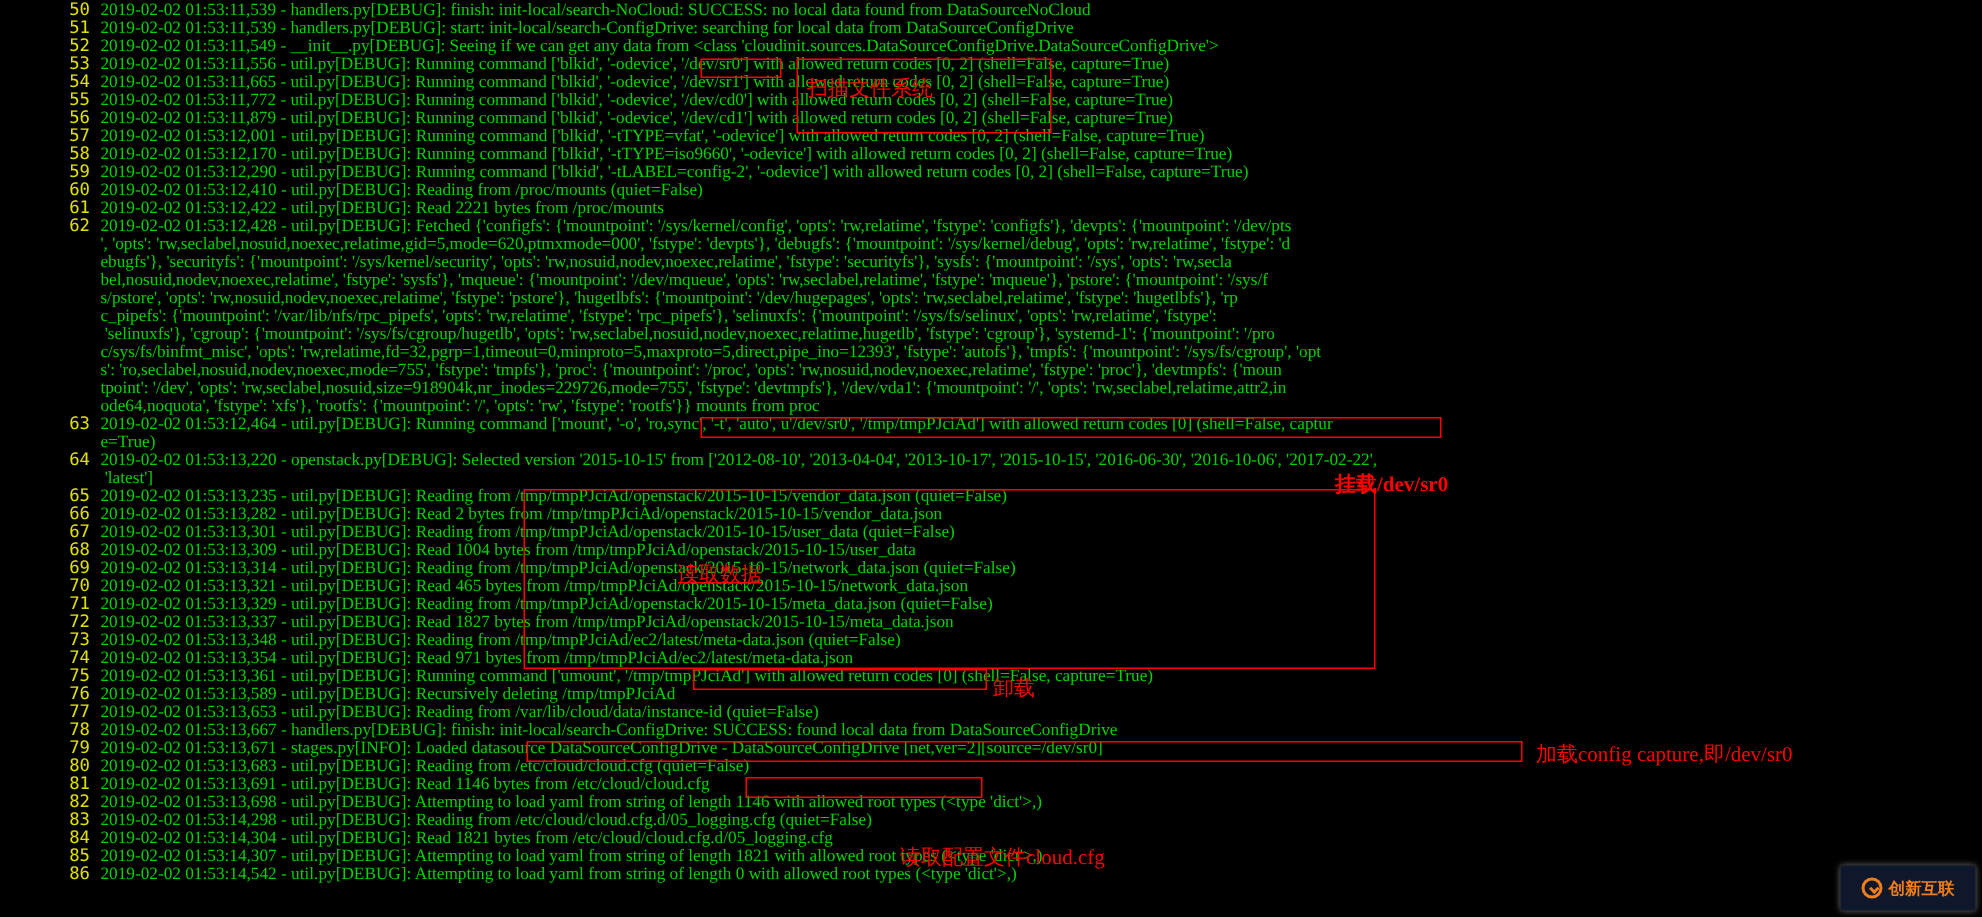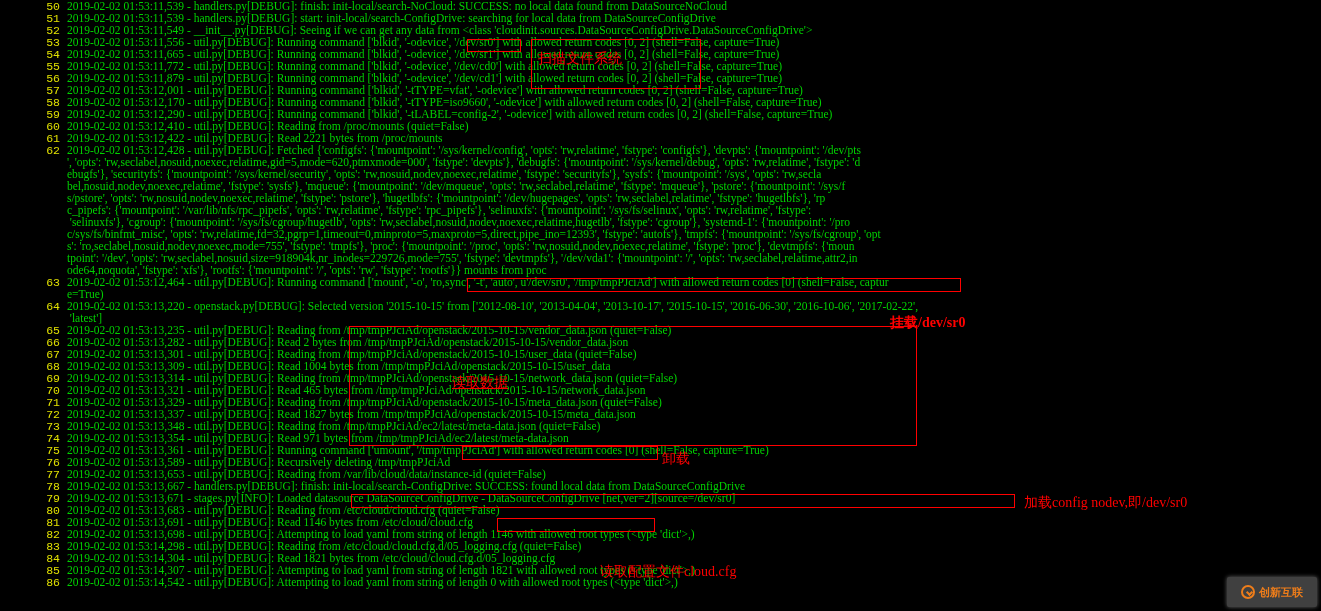--- a/index.html
+++ b/index.html
@@ -24,21 +24,20 @@
   }
   .row {
     display: block;
     height: 12px;
   }
   .ln {
     color: #e0e000;
     display: inline-block;
     width: 60px;
     text-align: right;
-    font-family: Liberation Mono, monospace;
   }
   .g { color: #00d200; font-family: Liberation Serif, serif; }
   .box {
     position: absolute;
     border: 1.5px solid #ff0000;
     box-sizing: border-box;
     pointer-events: none;
   }
   .ann {
     position: absolute;
@@ -47,21 +46,21 @@
     font-size: 14px;
     white-space: nowrap;
     pointer-events: none;
   }
   .logo {
     position: absolute;
     right: 4px;
     bottom: 4px;
     width: 90px;
     height: 30px;
-    background: #404040;
+    background: #0f172a;
     border-radius: 2px;
     display: flex;
     align-items: center;
     justify-content: center;
     font-family: "Microsoft YaHei", sans-serif;
     font-size: 11px;
     color: #ee7d1a;
     font-weight: bold;
     gap: 4px;
     box-shadow: 0 0 4px rgba(255,255,255,.4);
@@ -93,20 +92,20 @@
     <div class="box" style="left: 531px; top: 39px; width: 170px; height: 50px;"></div>
     <div class="box" style="left: 467px; top: 278px; width: 494px; height: 14px;"></div>
     <div class="box" style="left: 349px; top: 326px; width: 568px; height: 120px;"></div>
     <div class="box" style="left: 462px; top: 446px; width: 196px; height: 14px;"></div>
     <div class="box" style="left: 351px; top: 494px; width: 664px; height: 14px;"></div>
     <div class="box" style="left: 497px; top: 518px; width: 158px; height: 14px;"></div>
     <div class="ann" style="left: 538px; top: 50px; font-family: Liberation Mono, monospace;">扫描文件系统</div>
     <div class="ann" style="left: 890px; top: 314px; font-weight: bold;">挂载/dev/sr0</div>
     <div class="ann" style="left: 452px; top: 374px; text-decoration: underline;">读取数据</div>
     <div class="ann" style="left: 662px; top: 450px;">卸载</div>
-    <div class="ann" style="left: 1024px; top: 494px;">加载config nodev,即/dev/sr0</div>
+    <div class="ann" style="left: 1024px; top: 494px;">加载config capture,即/dev/sr0</div>
     <div class="ann" style="left: 600px; top: 563px;">读取配置文件cloud.cfg</div>
   </div>
 
 <div class="logo">
   <span class="ico"></span>
   <span>创新互联</span>
 </div>
 
 </body></html>

